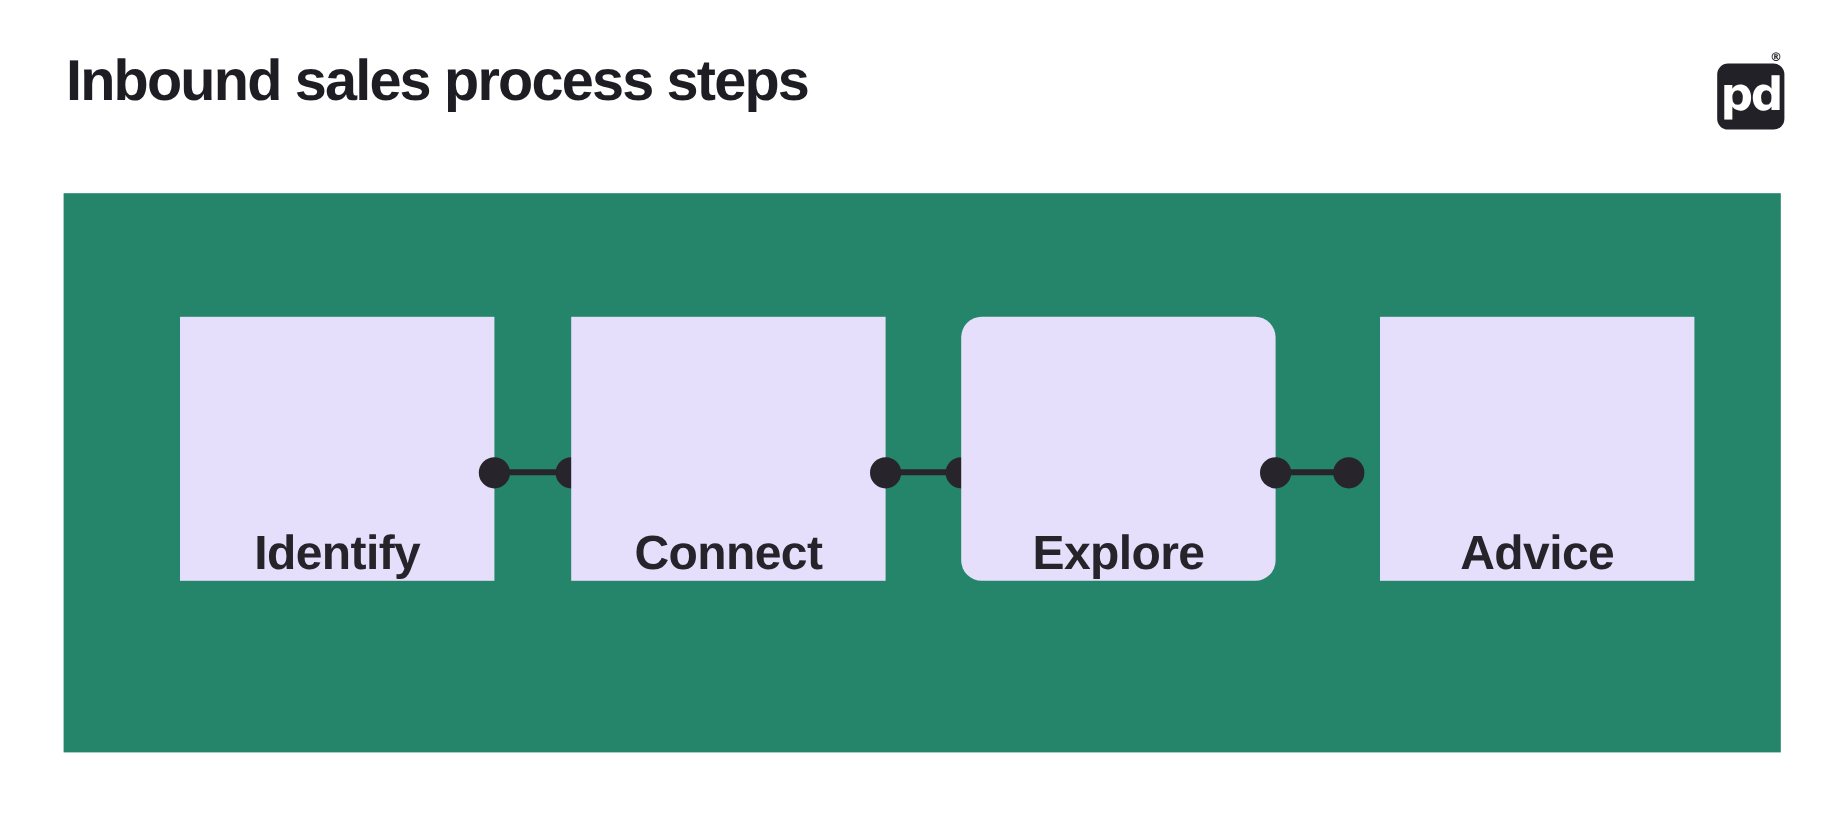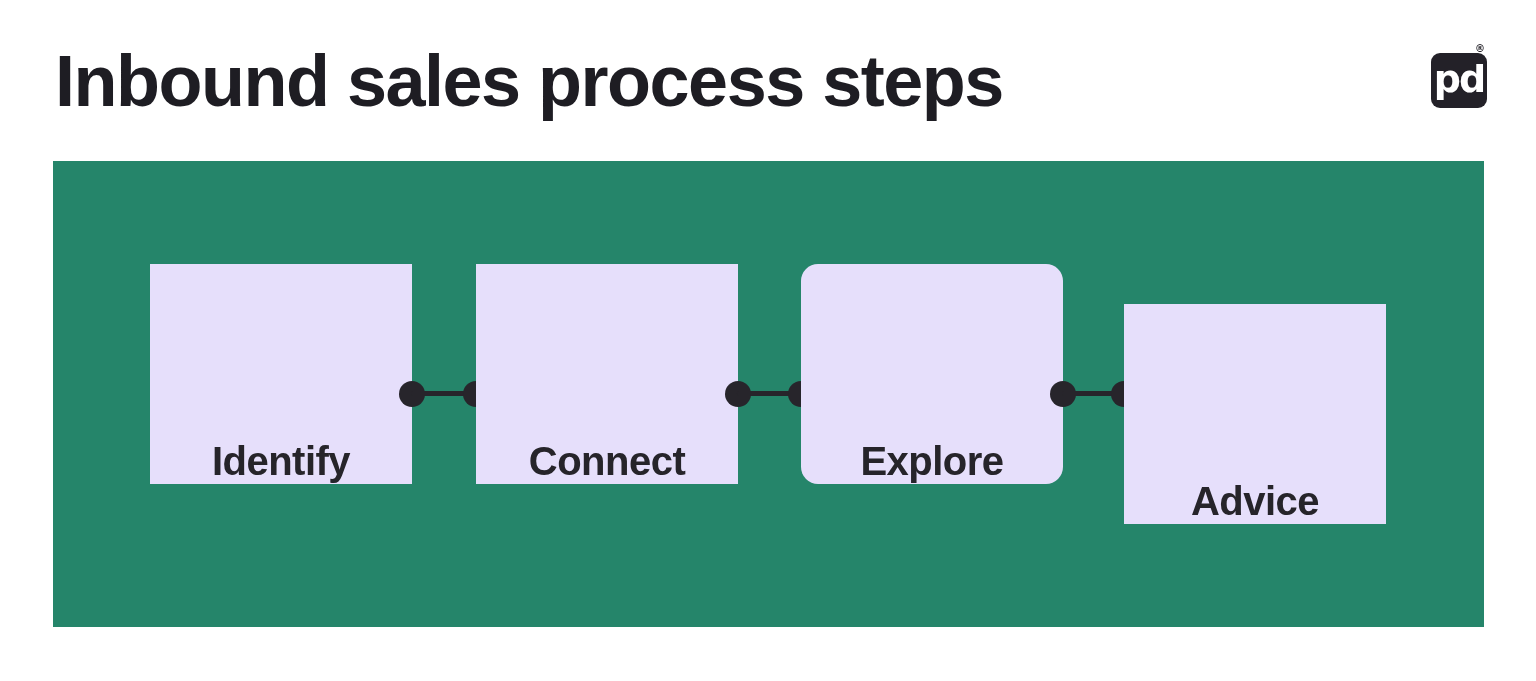--- a/index.html
+++ b/index.html
@@ -10,21 +10,21 @@
     background: #ffffff;
     overflow: hidden;
     font-family: "Liberation Sans", sans-serif;
   }
 
   
   .title {
     position: absolute;
     left: 55px;
     top: 42px;
-    font-size: 72px;
+    font-size: 48px;
     line-height: 1.1;
     font-weight: bold;
     letter-spacing: -1.5px;
     color: #1e1d23;
     white-space: nowrap;
   }
   .logo {
     position: absolute;
     left: 1431px;
     top: 53px;
@@ -76,21 +76,21 @@
   .step .label {
     font-size: 40px;
     font-weight: bold;
     letter-spacing: -0.5px;
     color: #26242a;
     white-space: nowrap;
   }
   .step-0 { left: 97px; }
   .step-1 { left: 423px; }
   .step-2 { left: 748px; border-radius: 17px; }
-  .step-3 { left: 1071px; margin-top: 40px; }
+  .step-3 { left: 1097px; }
 
   
   .connector {
     position: absolute;
     top: 220px;
     height: 26px;
   }
   .connector-0 { left: 346px; width: 90px; }
   .connector-1 { left: 672px; width: 89px; }
   .connector-2 { left: 997px; width: 87px; }

